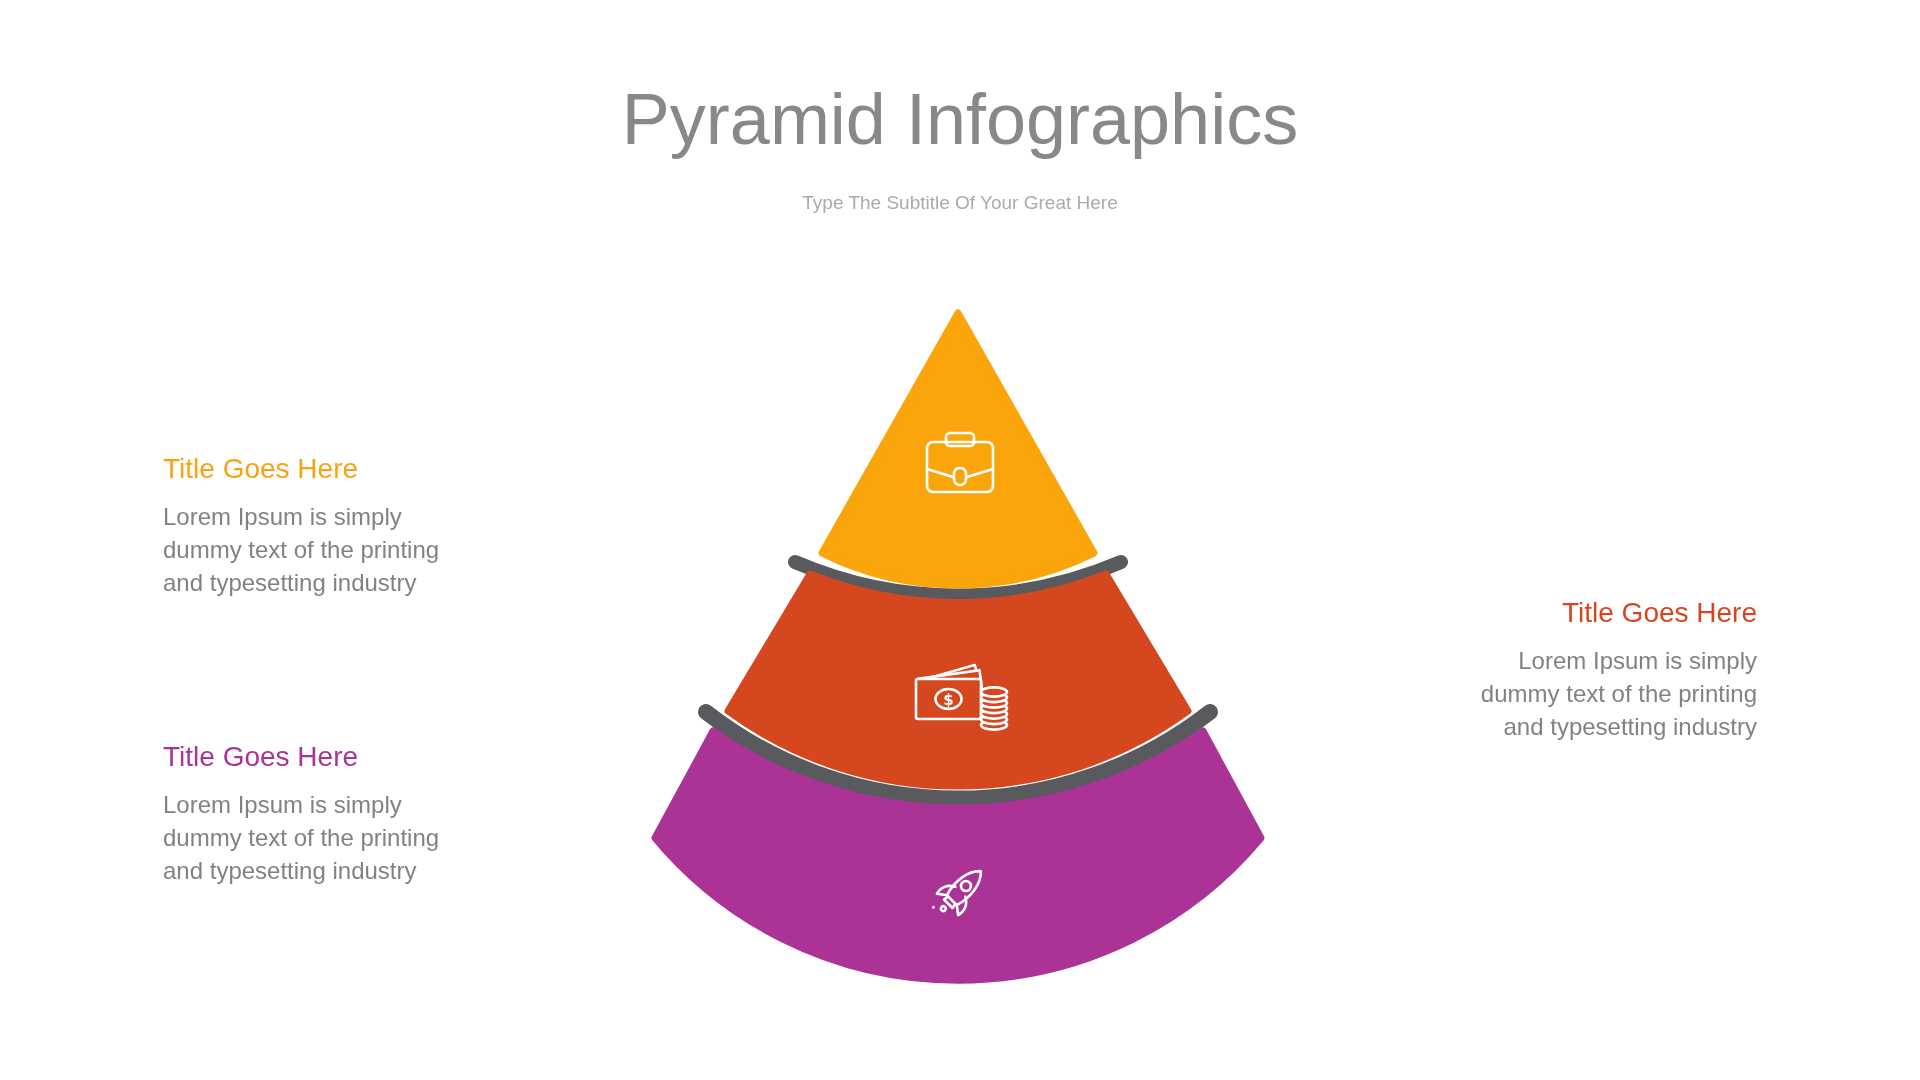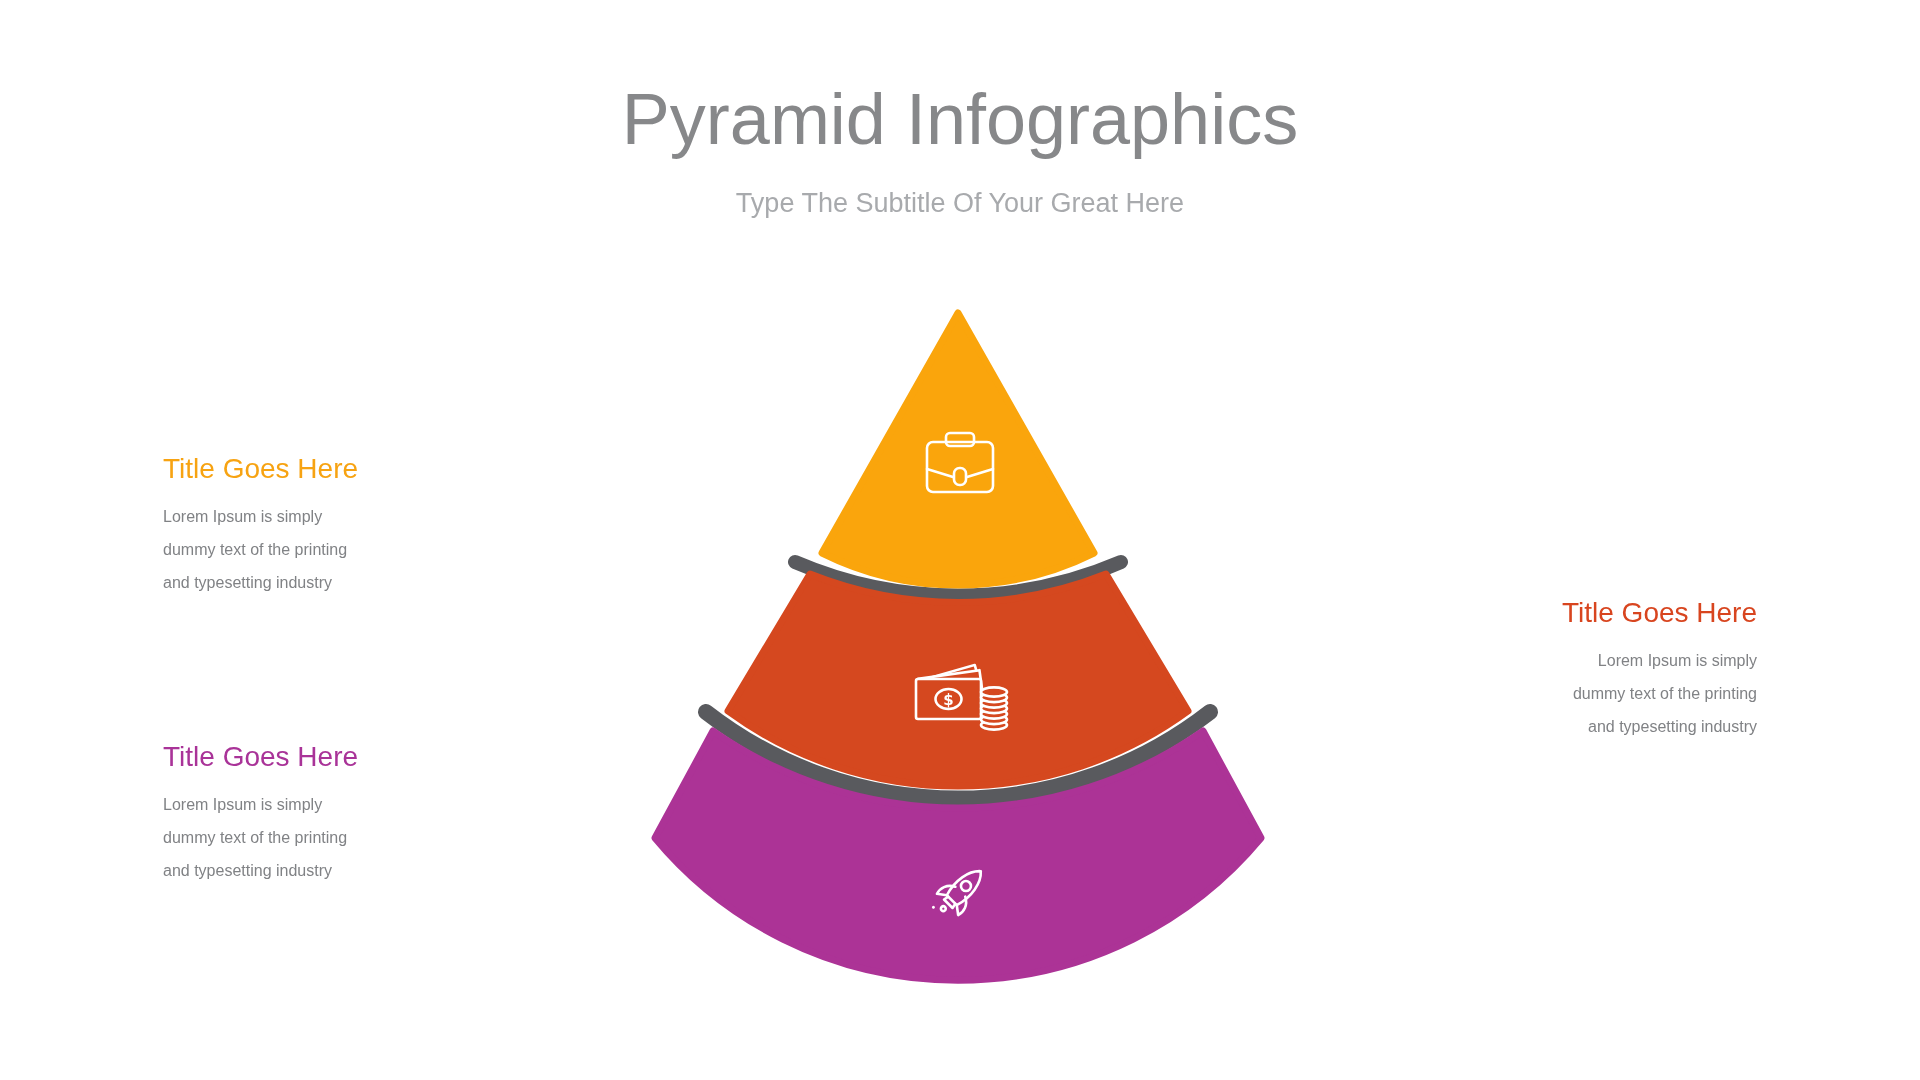--- a/index.html
+++ b/index.html
@@ -6,25 +6,25 @@
   .stage{
     position:relative;width:1920px;height:1080px;overflow:hidden;background:#ffffff;
     font-family:"Liberation Sans",sans-serif;
   }
   .title{
     position:absolute;left:0;right:0;top:76px;margin:0;text-align:center;
     font-size:72px;font-weight:400;color:#87888A;line-height:86px;letter-spacing:0;
   }
   .subtitle{
     position:absolute;left:0;right:0;top:186px;margin:0;text-align:center;
-    font-size:27px;font-weight:400;color:#A8AAAD;line-height:34px;
+    font-size:19px;font-weight:400;color:#A8AAAD;line-height:34px;
   }
   .callout{position:absolute;width:334px;}
   .callout h2{margin:0 0 14px 0;font-size:28px;line-height:34px;font-weight:400;}
-  .callout .line{font-size:16px;line-height:33px;color:#808285;}
+  .callout .line{font-size:24px;line-height:33px;color:#808285;}
   .c1{left:163px;top:452px;text-align:left;}
   .c2{left:1423px;top:596px;text-align:right;}
   .c3{left:163px;top:740px;text-align:left;}
   .pyr{position:absolute;left:578px;top:300px;width:760px;height:700px;}
   .slice{stroke-width:7;stroke-linejoin:round;}
   .sep{fill:none;stroke-linecap:round;}
   .sep1{stroke-width:14;}
   .sep2{stroke-width:16;}
   .ic{fill:none;stroke:#ffffff;stroke-width:2.6;stroke-linecap:round;stroke-linejoin:round;}
   .ictext{fill:#ffffff;stroke:none;font:700 15px "DejaVu Sans",sans-serif;text-anchor:middle;dominant-baseline:middle;}

